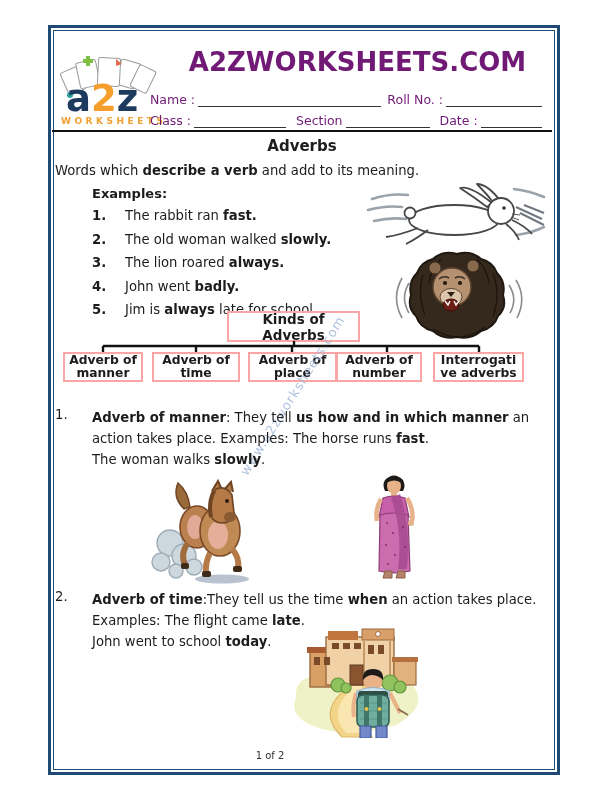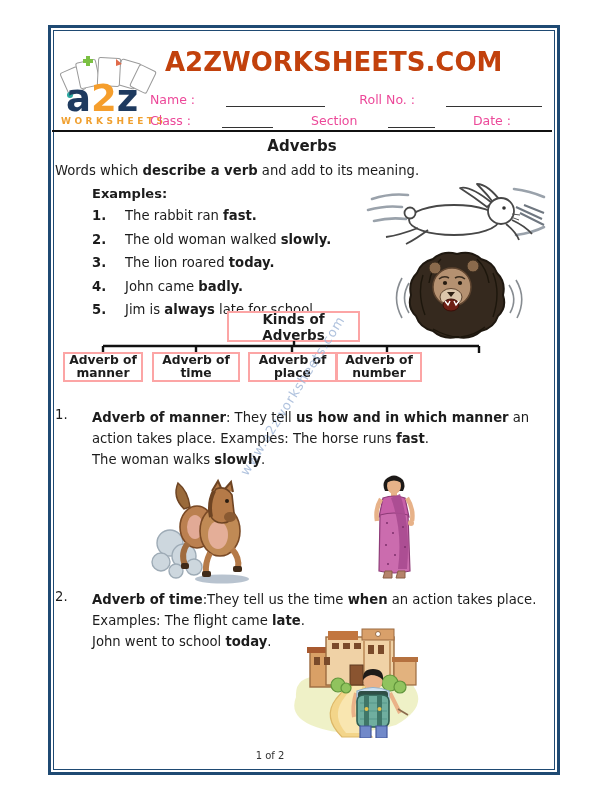--- a/index.html
+++ b/index.html
@@ -5,23 +5,23 @@
   html,body{margin:0;padding:0;}
   body{
     width:600px;height:800px;background:#ffffff;position:relative;overflow:hidden;
     font-family:"DejaVu Sans","Liberation Sans",sans-serif;color:#1c1c1c;
   }
   .screen{position:absolute;left:0;top:0;width:600px;height:800px;}
   
   .frame{position:absolute;left:48px;top:25px;width:506px;height:744px;border:3px solid #1f4a73;background:#fff;}
   .frame-inner{position:absolute;left:2px;top:2px;right:2px;bottom:2px;border:1px solid #1f4a73;}
   
-  .site-title{position:absolute;left:165px;top:47px;width:385px;text-align:left;
-    font-size:26px;font-weight:bold;color:#c2410c;letter-spacing:0px;}
-  .field-row{position:absolute;left:150px;width:392px;display:flex;align-items:flex-end;font-size:12.5px;color:#ec4899;gap:28px;}
+  .site-title{position:absolute;left:165px;top:47px;width:385px;text-align:center;
+    font-size:26px;font-weight:bold;color:#701a75;letter-spacing:0px;}
+  .field-row{position:absolute;left:150px;width:392px;display:flex;align-items:flex-end;font-size:12.5px;color:#701a75;}
   .row1{top:92px;}
   .row2{top:113px;}
   .flabel{white-space:nowrap;padding-right:3px;}
   .fline{border-bottom:1px solid #333;height:13px;display:inline-block;}
   .grow{flex:1;}
   .sep{position:absolute;left:52px;top:130px;width:500px;height:2px;background:#111;}
   
   .ws-title{position:absolute;left:52px;top:137px;width:500px;text-align:center;font-size:15px;font-weight:bold;}
   .intro{position:absolute;left:55px;top:163px;width:420px;font-size:13.2px;}
   .examples-label{position:absolute;left:92px;top:186px;font-size:13px;font-weight:bold;}
@@ -111,25 +111,25 @@
     <div class="ex-row">
       <span class="ex-num">1.</span>
       <span><span>The rabbit ran </span><span style="font-weight: bold;">fast.</span></span>
     </div>
     <div class="ex-row">
       <span class="ex-num">2.</span>
       <span><span>The old woman walked </span><span style="font-weight: bold;">slowly.</span></span>
     </div>
     <div class="ex-row">
       <span class="ex-num">3.</span>
-      <span><span>The lion roared </span><span style="font-weight: bold;">today.</span></span>
+      <span><span>The lion roared </span><span style="font-weight: bold;">always.</span></span>
     </div>
     <div class="ex-row">
       <span class="ex-num">4.</span>
-      <span><span>John came </span><span style="font-weight: bold;">badly.</span></span>
+      <span><span>John went </span><span style="font-weight: bold;">badly.</span></span>
     </div>
     <div class="ex-row">
       <span class="ex-num">5.</span>
       <span><span>Jim is </span><span style="font-weight: bold;">always</span><span> late for school.</span></span>
     </div>
   </div>
 
   <svg class="illus rabbit" width="182" height="64" viewBox="0 0 182 64">
     <g stroke="#9aa2ab" stroke-width="2.6" stroke-linecap="round" fill="none">
       <path d="M6,16 Q24,10 42,12"></path>
@@ -190,20 +190,21 @@
   </svg>
 
   <div class="dbox root-box">Kinds of Adverbs</div>
   <svg class="connectors" viewBox="0 0 440 12">
     <path d="M234,0 V5 M43,5 H419 M43,5 V12 M136,5 V12 M232,5 V12 M327,5 V12 M419,5 V12" stroke="#111" stroke-width="2.4" fill="none"></path>
   </svg>
   <div class="dbox kid kid1">Adverb of manner</div>
   <div class="dbox kid kid2">Adverb of time</div>
   <div class="dbox kid kid3">Adverb of place</div>
   <div class="dbox kid kid4">Adverb of number</div>
+  <div class="dbox kid kid5">Interrogative adverbs</div>
 
   <div class="watermark">www.a2zworksheets.com</div>
 
   <div class="sec-num sec1-num">1.</div>
   <div class="sec-body sec1-body">
     <div><span style="font-weight: bold;">Adverb of manner</span><span>: They tell </span><span style="font-weight: bold;">us how and in which manner</span><span> an action takes place. Examples: The horse runs </span><span style="font-weight: bold;">fast</span><span>.</span></div>
     <div><span>The woman walks </span><span style="font-weight: bold;">slowly</span><span>.</span></div>
   </div>
 
   <svg class="illus horse" width="122" height="114" viewBox="0 0 122 114">

